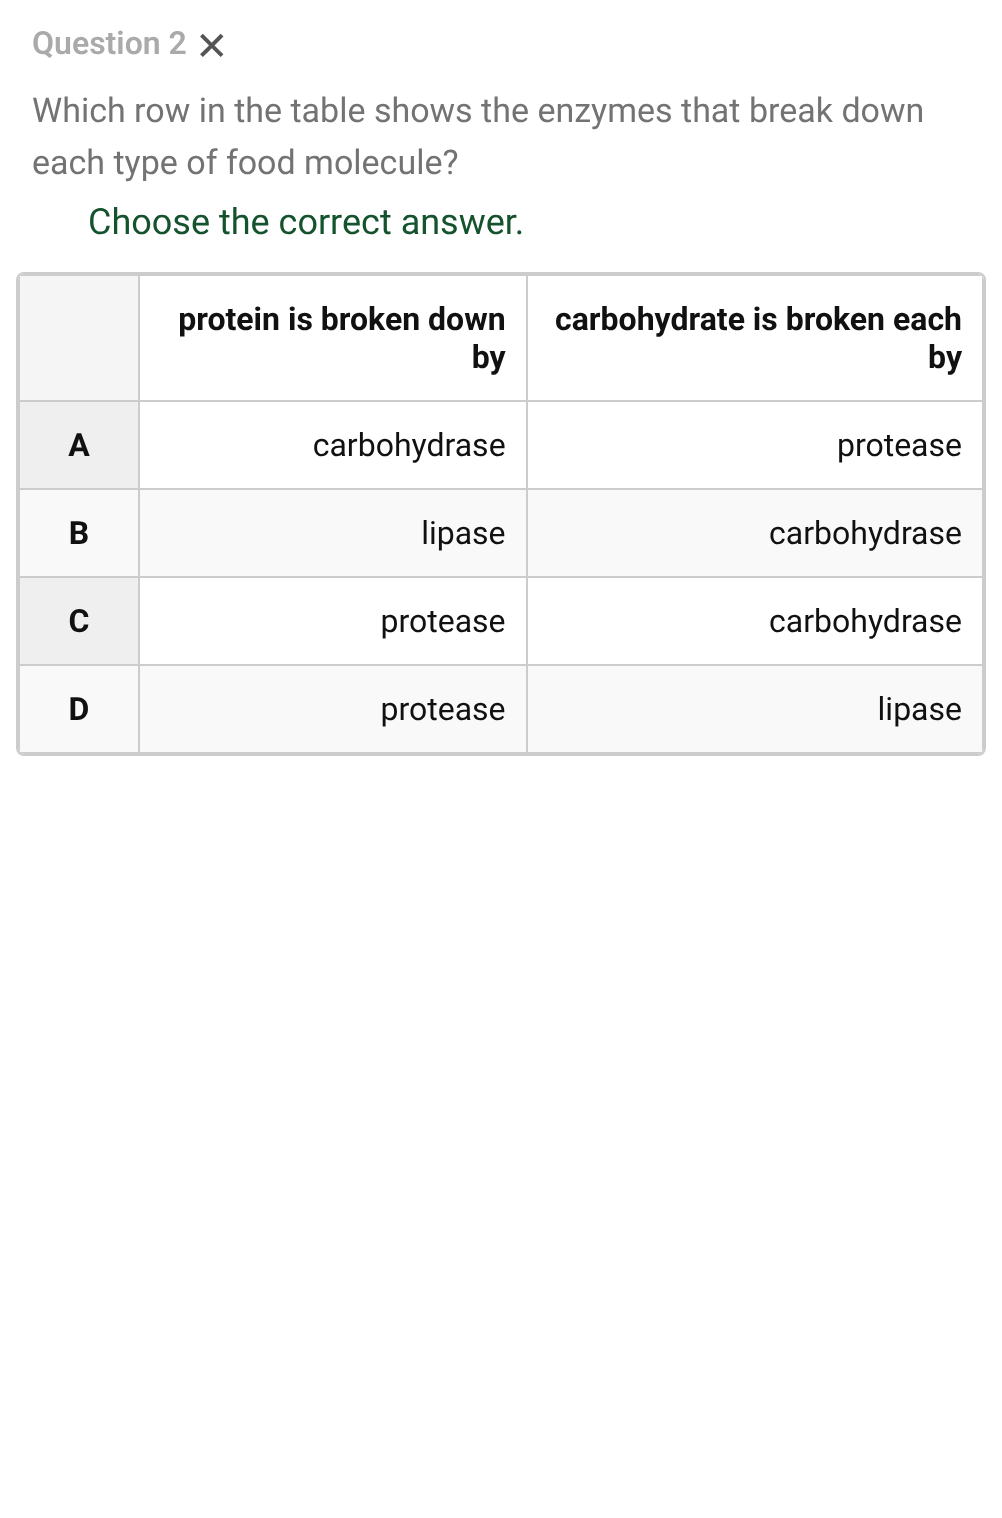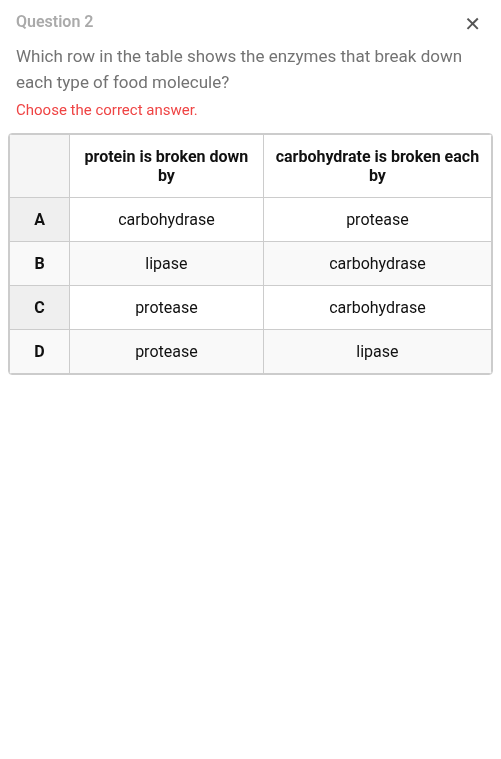--- a/index.html
+++ b/index.html
@@ -10,21 +10,21 @@
     body {
       font-family: -apple-system, BlinkMacSystemFont, 'Segoe UI', Roboto, sans-serif;
       background: #fff;
       width: 501px;
       min-height: 759px;
       position: relative;
     }
     .header {
       padding: 12px 16px 8px 16px;
       display: flex;
-      justify-content: space-between;
+      justify-content: flex-start;
       align-items: flex-start;
     }
     .question-title {
       font-size: 16px;
       font-weight: 600;
       color: #aaa;
     }
     .close-btn {
       font-size: 20px;
       color: #555;
@@ -35,37 +35,38 @@
       padding: 2px 4px;
     }
     .question-text {
       padding: 0 16px 6px 16px;
       font-size: 17px;
       line-height: 1.5;
       color: #737373;
     }
     .choose-text {
       padding: 0 16px 14px 16px;
-      font-size: 15px;
-      color: #ef4444;
+      font-size: 18px;
+      color: #14532d;
+      margin-left: 28px;
     }
     .table-wrapper {
       margin: 0 8px;
       border: 1px solid #ccc;
       border-radius: 4px;
       overflow: hidden;
     }
     table {
       width: 100%;
       border-collapse: collapse;
     }
     th, td {
       border: 1px solid #ccc;
       padding: 12px 10px;
-      text-align: center;
+      text-align: right;
       font-size: 16px;
       color: #111;
     }
     th {
       font-weight: 700;
       background: #fff;
       vertical-align: top;
     }
     td {
       font-weight: 400;

